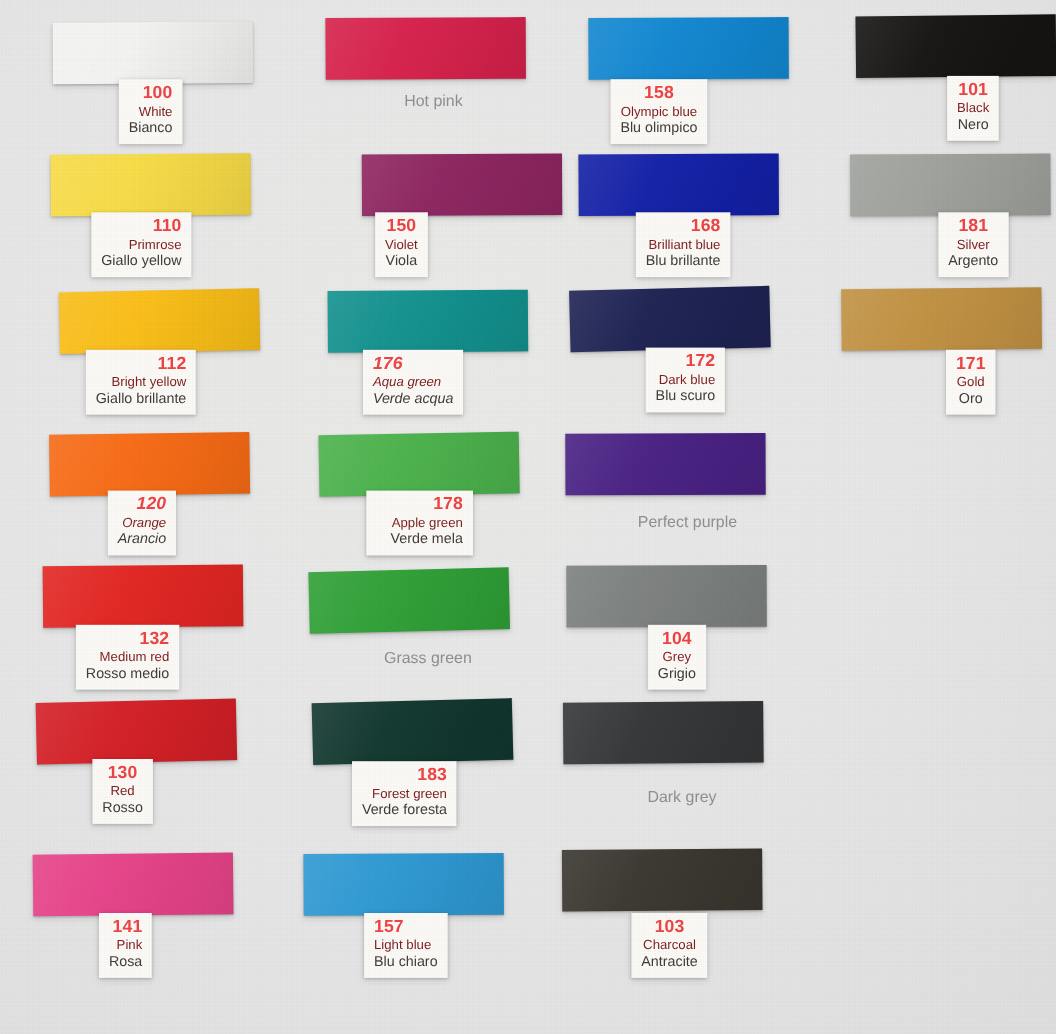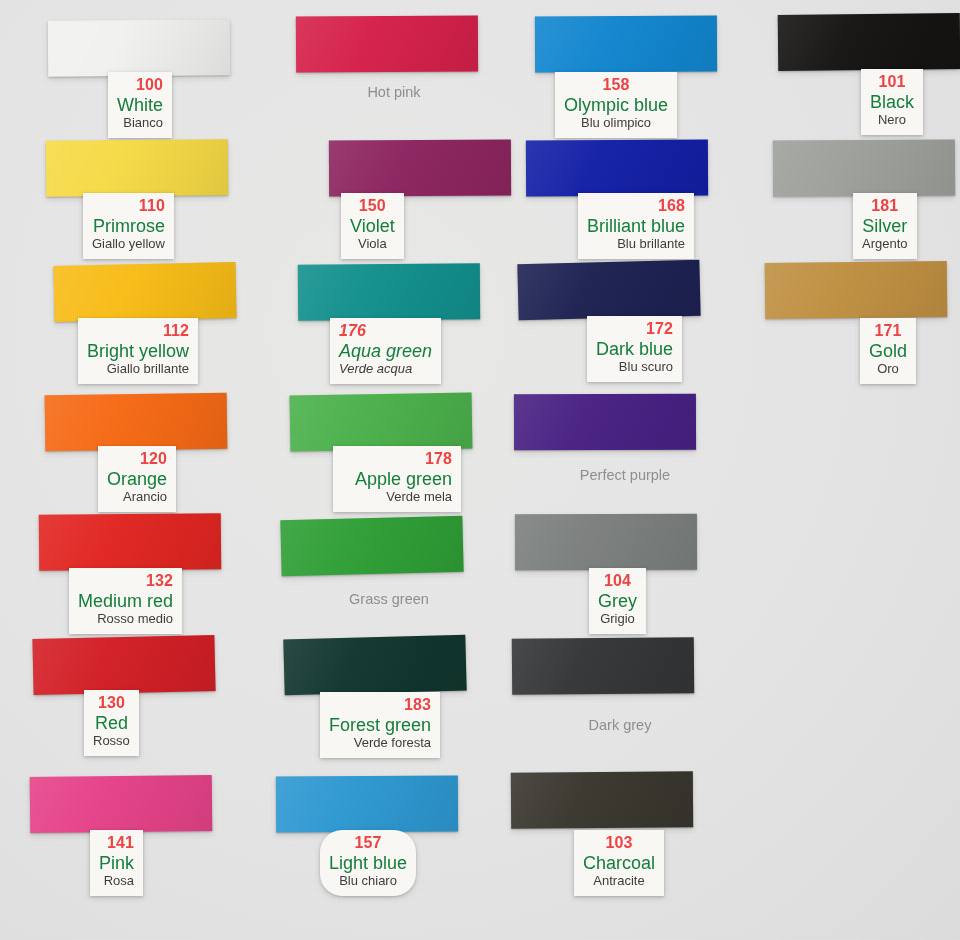--- a/index.html
+++ b/index.html
@@ -51,21 +51,21 @@
     color:#3a3533;
     line-height:1.16;
     white-space:nowrap;
   }
   .card .num {
     font-weight:bold;
     font-size:16px;
     letter-spacing:.1px;
     color:#ef4444;
   }
-  .card .en { font-size:18px; color:#15803d; }
+  .card .en { font-size:12px; color:#7f1d1d; }
   .card .it { font-size:13px; color:#423c39; }
 
   
   .caption {
     position:absolute;
     font-size:14.5px;
     color:#8e9193;
     white-space:nowrap;
     text-align:center;
   }
@@ -94,21 +94,21 @@
       <div class="cell">
         <div class="swatch" title="Bright yellow" style="left: 54px; top: 264px; background: rgb(251, 191, 23); transform: rotate(-1.2deg);"></div>
         <div class="card" style="left: 78px; top: 318px; text-align: right;">
           <div class="num">112</div>
           <div class="en">Bright yellow</div>
           <div class="it">Giallo brillante</div>
         </div>
       </div>
       <div class="cell">
         <div class="swatch" title="Orange" style="left: 45px; top: 394px; background: rgb(249, 107, 21); transform: rotate(-0.8deg);"></div>
-        <div class="card" style="left: 98px; top: 446px; text-align: right;">
+        <div class="card" style="left: 98px; top: 446px; text-align: right; font-style: italic;">
           <div class="num">120</div>
           <div class="en">Orange</div>
           <div class="it">Arancio</div>
         </div>
       </div>
       <div class="cell">
         <div class="swatch" title="Medium red" style="left: 39px; top: 514px; background: rgb(228, 38, 34); transform: rotate(-0.5deg);"></div>
         <div class="card" style="left: 69px; top: 568px; text-align: right;">
           <div class="num">132</div>
           <div class="en">Medium red</div>
@@ -166,21 +166,21 @@
       <div class="cell">
         <div class="swatch" title="Forest green" style="left: 284px; top: 637px; background: rgb(17, 55, 46); transform: rotate(-1.5deg);"></div>
         <div class="card" style="left: 320px; top: 692px; text-align: right;">
           <div class="num">183</div>
           <div class="en">Forest green</div>
           <div class="it">Verde foresta</div>
         </div>
       </div>
       <div class="cell">
         <div class="swatch" title="Light blue" style="left: 276px; top: 776px; background: rgb(46, 154, 212); transform: rotate(-0.3deg);"></div>
-        <div class="card" style="left: 320px; top: 830px; text-align: center; border-radius: 22px;">
+        <div class="card" style="left: 331px; top: 830px; text-align: left;">
           <div class="num">157</div>
           <div class="en">Light blue</div>
           <div class="it">Blu chiaro</div>
         </div>
       </div>
       <div class="cell">
         <div class="swatch" title="Olympic blue" style="left: 535px; top: 16px; background: rgb(18, 136, 210); transform: rotate(-0.3deg);"></div>
         <div class="card" style="left: 555px; top: 72px; ">
           <div class="num">158</div>
           <div class="en">Olympic blue</div>

